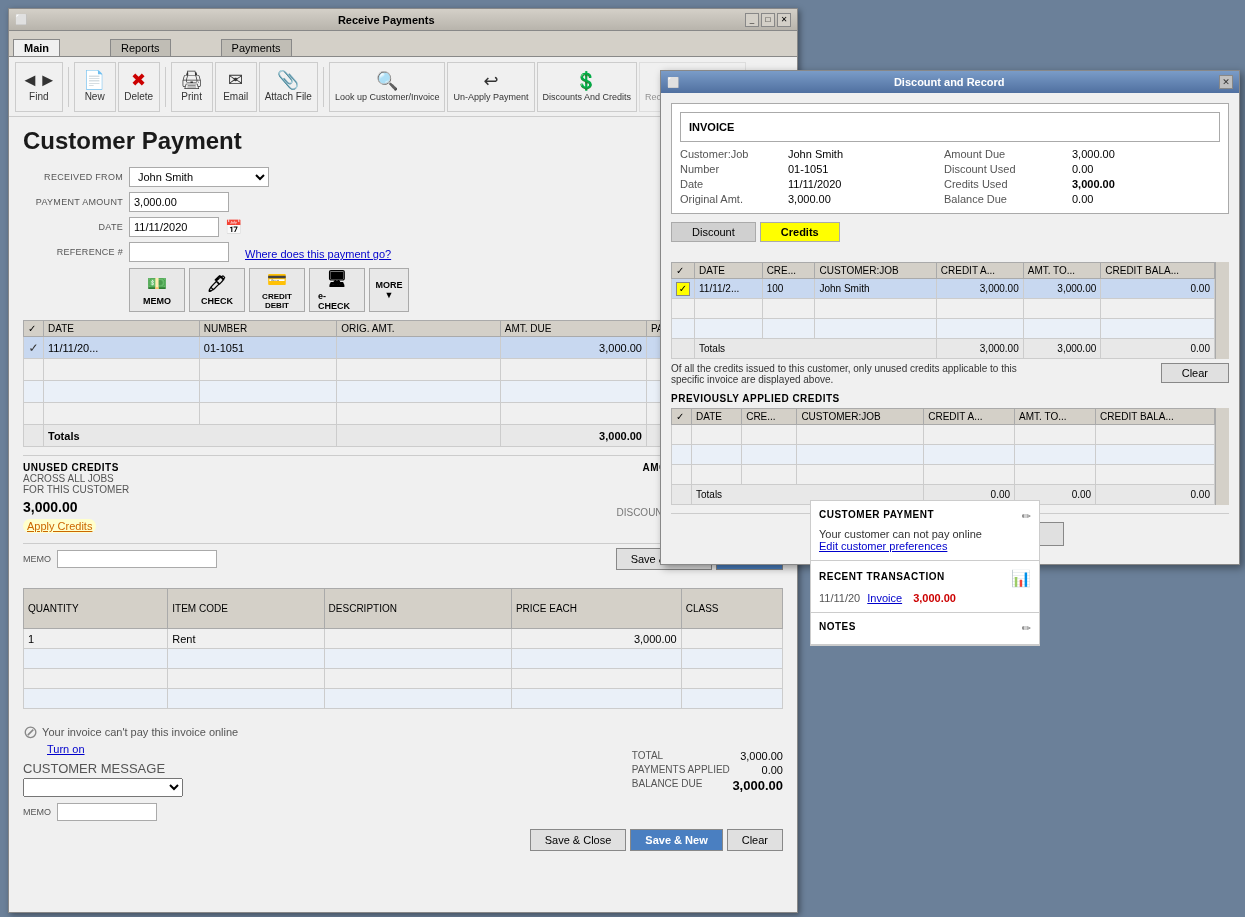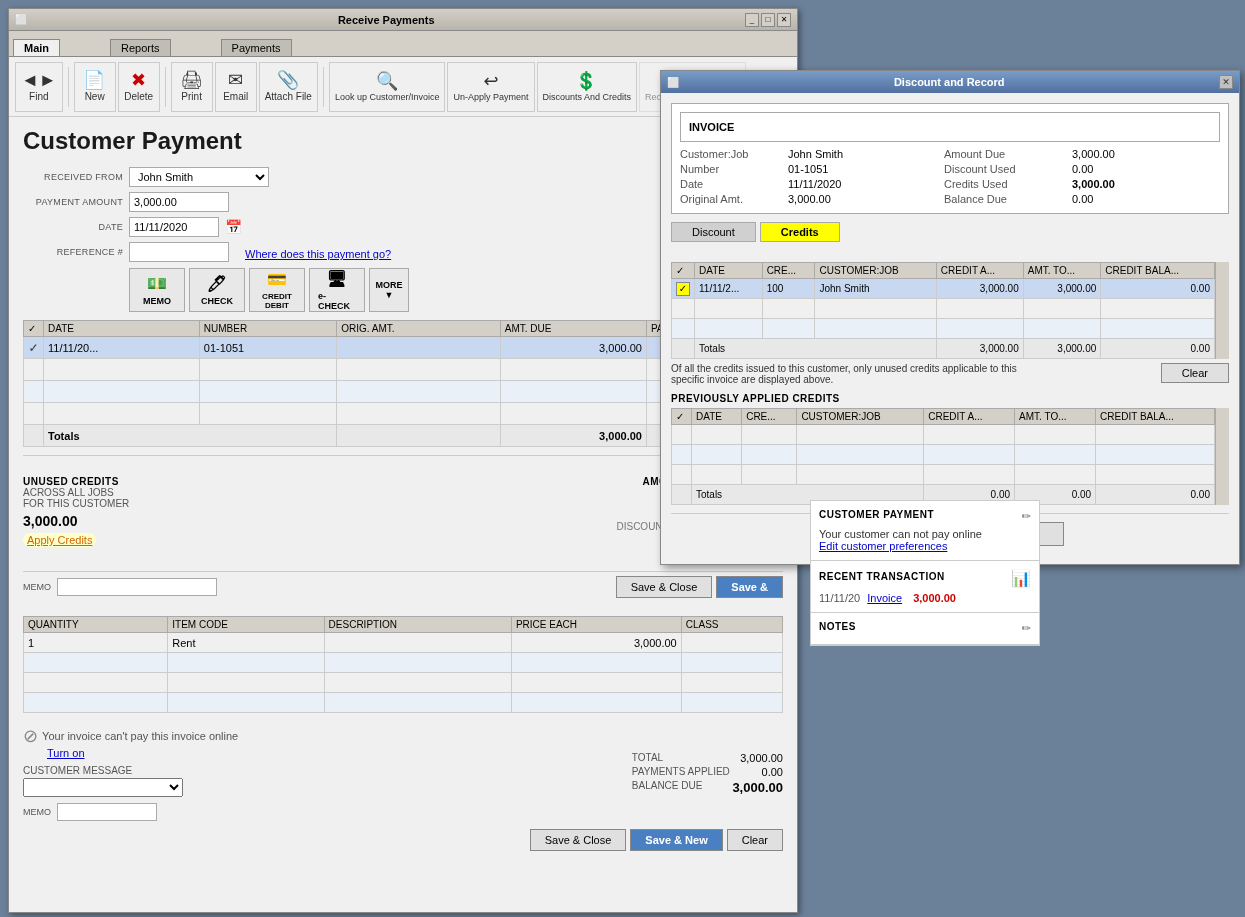--- a/index.html
+++ b/index.html
@@ -242,21 +242,21 @@
     
     .item-table {
       width: 100%;
       border-collapse: collapse;
       font-size: 11px;
       margin-top: 4px;
     }
     .item-table th {
       background: #d4d0c8;
       border: 1px solid #aaa;
-      padding: 2px 4px;
+      padding: 14px 4px;
       font-size: 10px;
       font-weight: normal;
       text-align: left;
     }
     .item-table td {
       border: 1px solid #ccc;
       padding: 2px 4px;
       height: 20px;
     }
     .item-table td.num { text-align: right; }
@@ -625,21 +625,21 @@
         <tr>
           <td class="check-col"></td>
           <td colspan="2">Totals</td>
           <td class="num"></td>
           <td class="num">3,000.00</td>
           <td class="num">3,000.00</td>
         </tr>
       </tfoot>
     </table>
 
-    <div style="display:flex; justify-content:space-between; margin-top:8px; padding:20px 0; border-top:1px solid #ccc;">
+    <div style="display:flex; justify-content:space-between; margin-top:8px; padding:6px 0; border-top:1px solid #ccc;">
       <div>
         <div style="font-size:10px; font-weight:bold; letter-spacing:0.5px;">UNUSED CREDITS</div>
         <div style="font-size:10px; color:#555;">ACROSS ALL JOBS</div>
         <div style="font-size:10px; color:#555;">FOR THIS CUSTOMER</div>
         <div style="font-size:14px; font-weight:bold; margin:4px 0;">3,000.00</div>
         <span style="color:#cc6600; text-decoration:underline; cursor:pointer; background:#ffffcc; display:inline-block; padding:1px 4px;border-radius:7px;">Apply Credits</span>
       </div>
       <div style="text-align:right;">
         <div style="font-size:10px; font-weight:bold; letter-spacing:0.5px;">AMOUNTS FOR SELECTED</div>
         <div style="color:#777; font-size:10px; text-transform:uppercase; margin-top:4px;">AMOUNT DUE</div>
@@ -706,21 +706,21 @@
 
   <div style="padding: 8px 14px; margin-top:4px;">
     <div style="display:flex; justify-content:space-between; align-items:center;">
       <div>
         <div style="display:flex; align-items:center; gap:4px;">
           <span style="font-size:18px; color:#888;">⊘</span>
           <span style="font-size:11px; color:#555;">Your invoice can't pay this invoice online</span>
         </div>
         <span style="color:#0000cc; text-decoration:underline; cursor:pointer; font-size:11px; margin-left:24px;">Turn on</span>
         <div style="margin-top:6px;">
-          <div style="font-size:10px; color:#555; text-transform:uppercase;">CUSTOMER MESSAGE</div>
+          <div style="font-size:13px; color:#555; text-transform:uppercase;">CUSTOMER MESSAGE</div>
           <select style="width:160px; margin-top:2px;"></select>
         </div>
         <div style="display:flex; align-items:center; gap:6px; margin-top:6px;">
           <span style="font-size:9px; color:#555; text-transform:uppercase;">MEMO</span>
           <input type="text" style="border: 1px solid rgb(170, 170, 170); height: 18px; width: 100px;">
         </div>
       </div>
       <div style="text-align:right; font-size:11px;">
         <div style="display:flex; justify-content:space-between; gap:30px; margin-bottom:2px;">
           <span style="font-size:10px; color:#555; text-transform:uppercase;">TOTAL</span>

